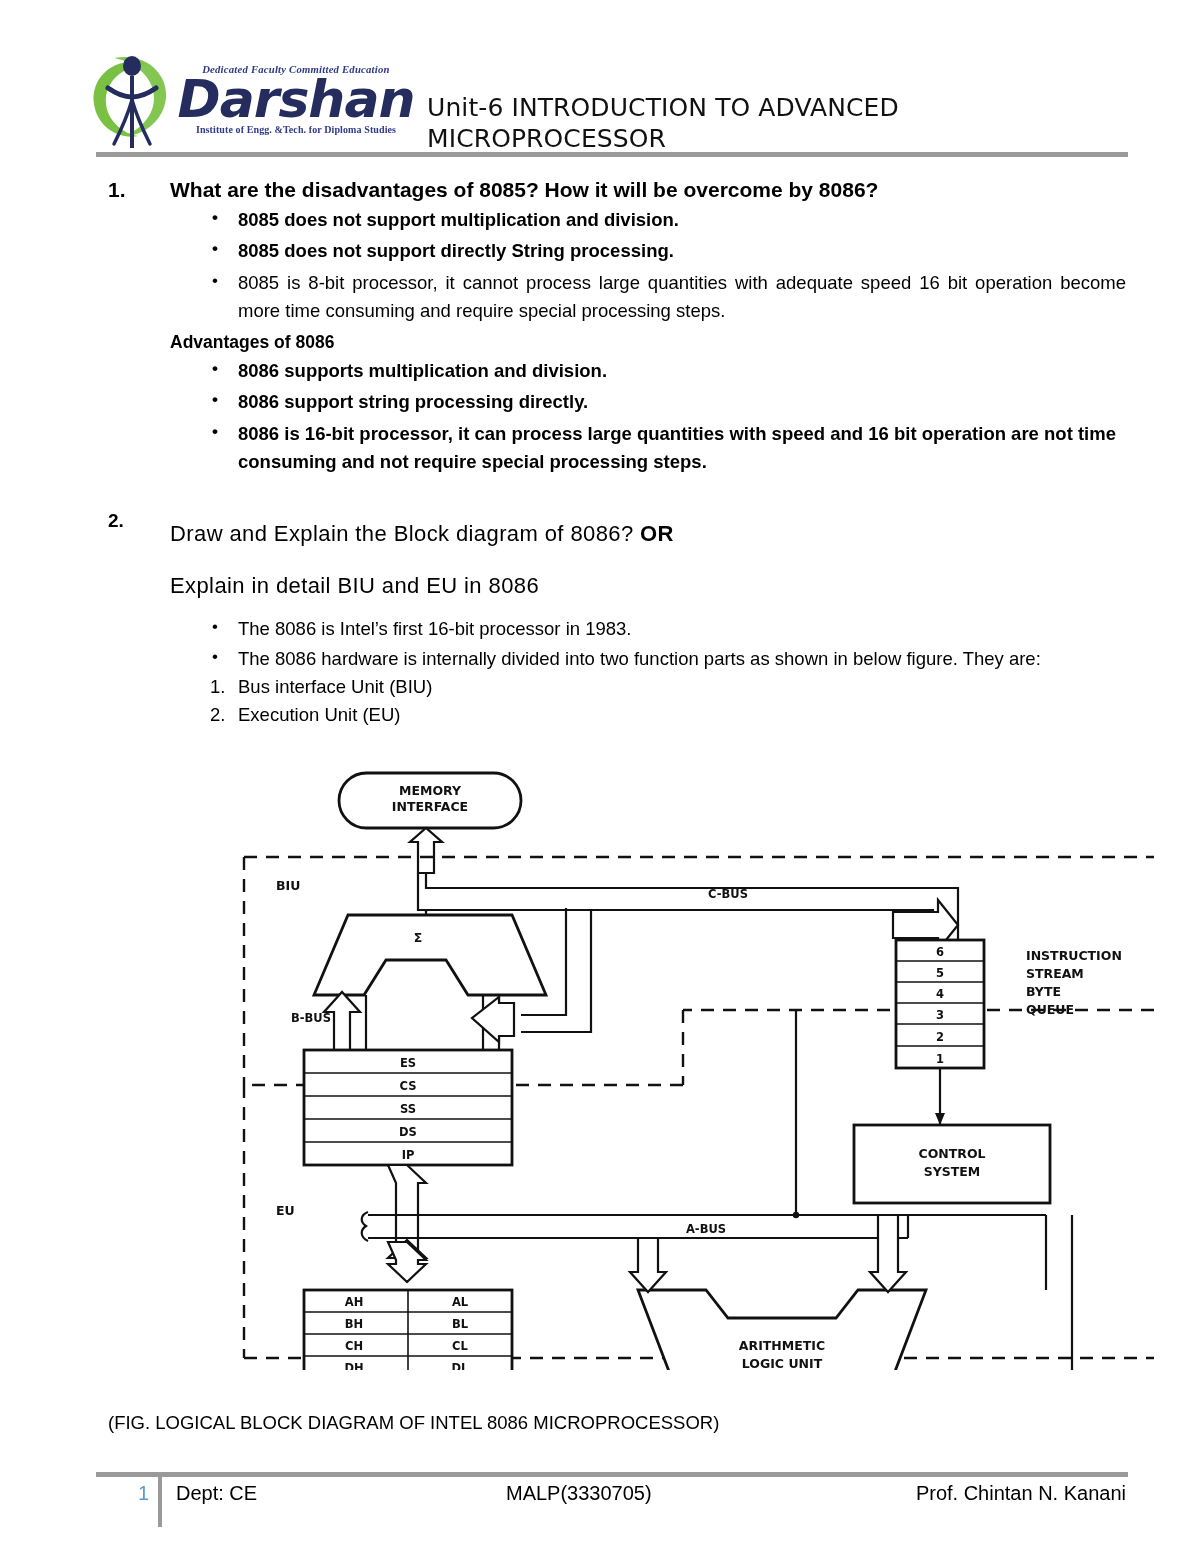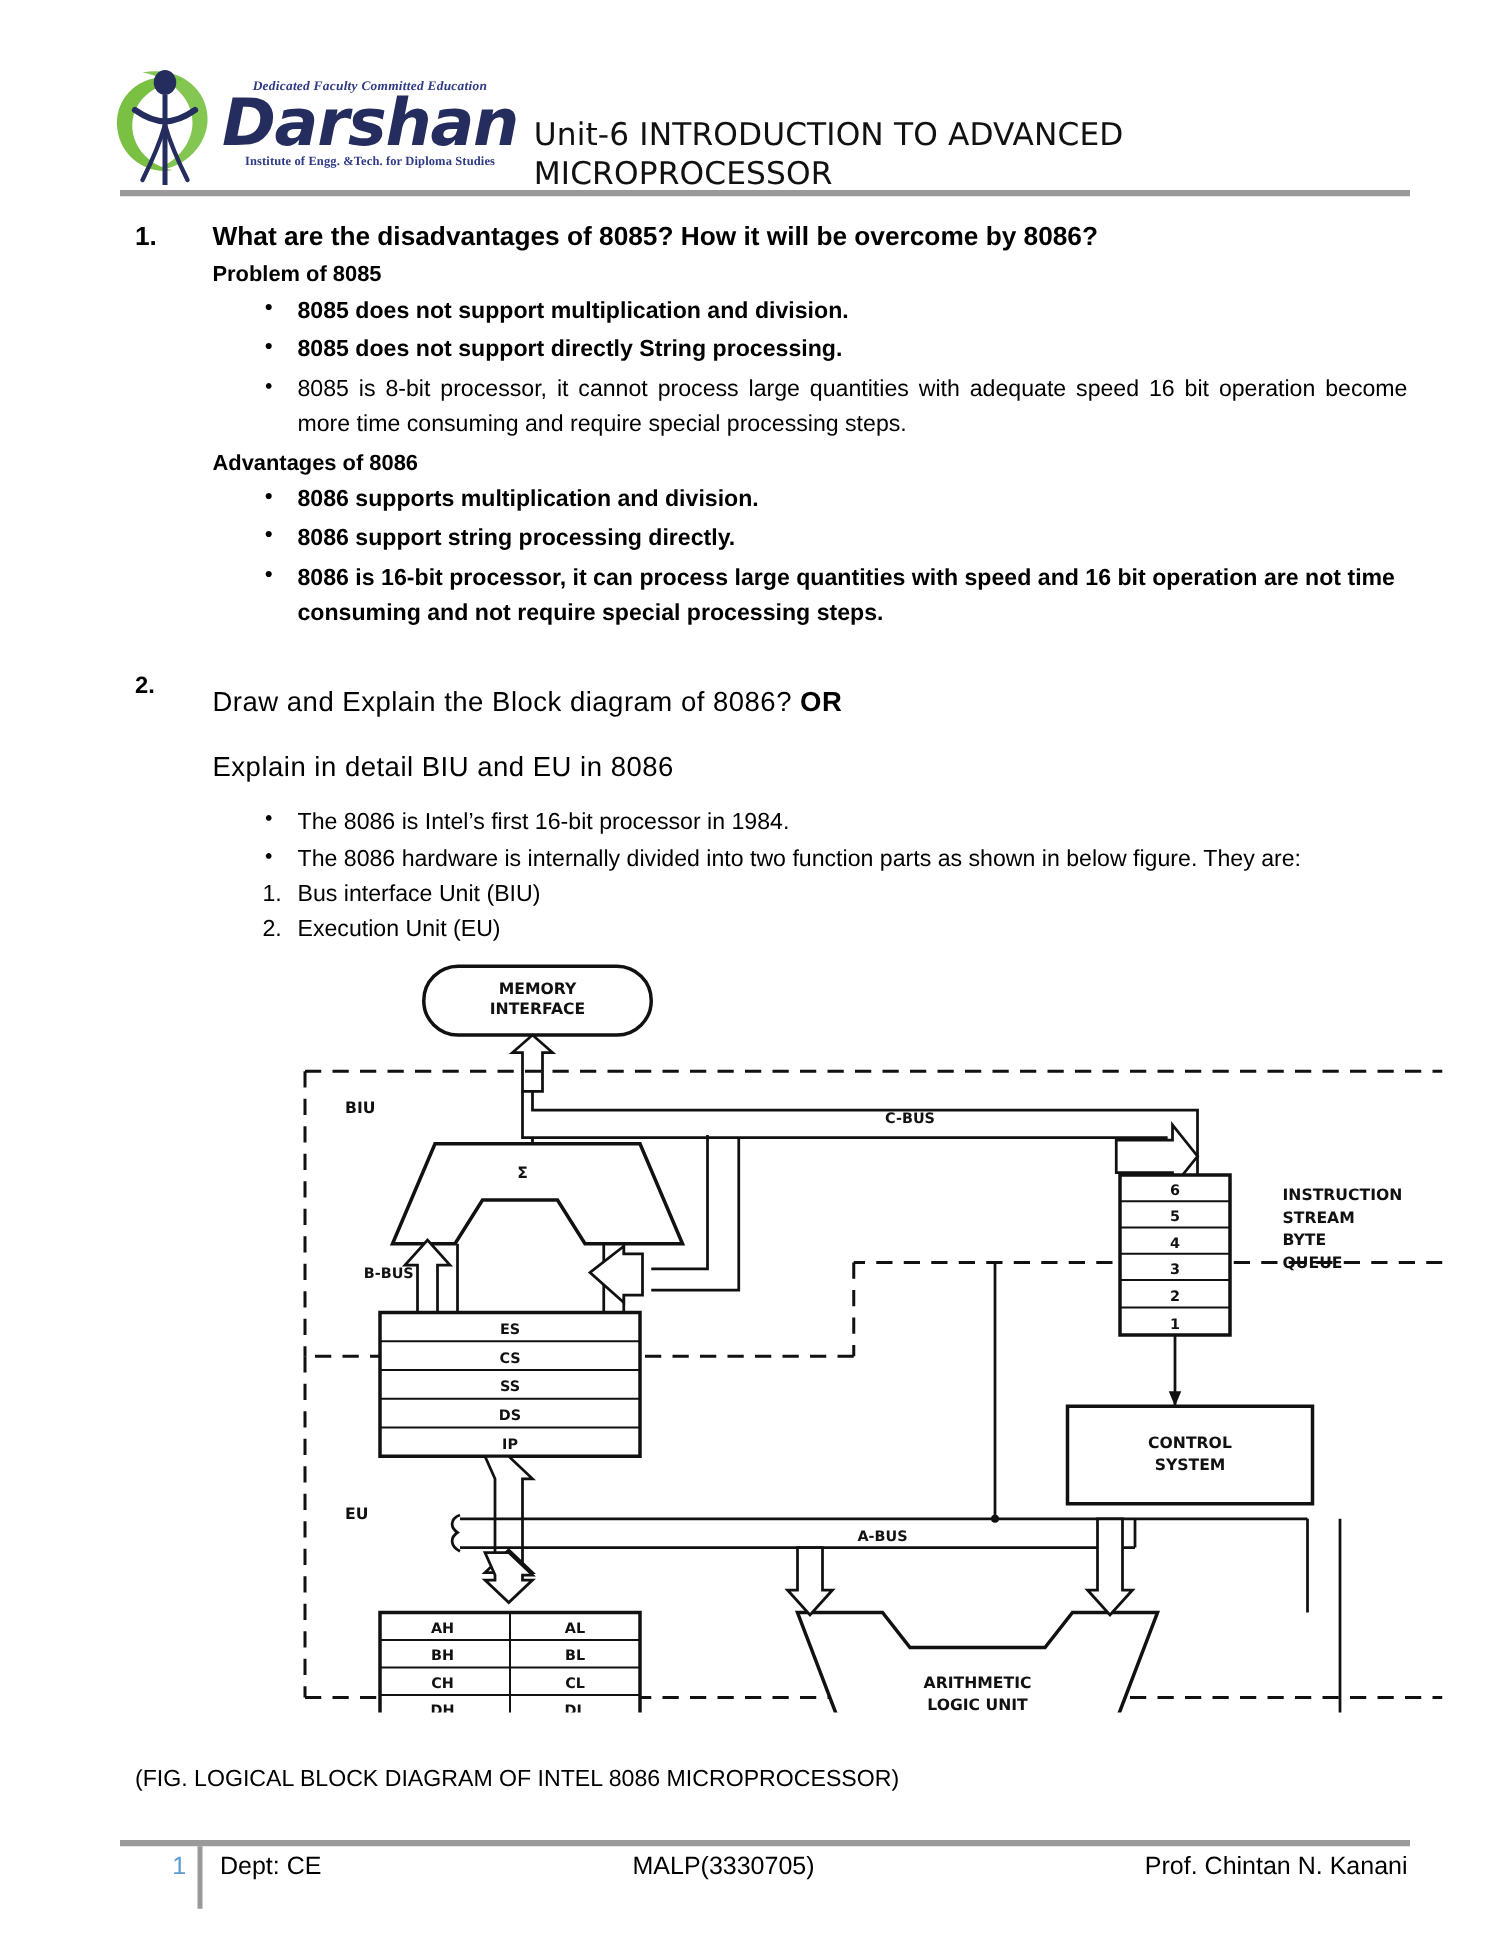--- a/index.html
+++ b/index.html
@@ -281,41 +281,40 @@
 </div>
 <div class="header-rule"></div>
 
 <div class="content">
 
   <div class="q-row">
     <div class="q-num">1.</div>
     <div class="q-text">What are the disadvantages of 8085? How it will be overcome by 8086?</div>
   </div>
 
-  <div class="subhead">Problem of 8085</div>
   <ul class="bullets">
     <li class="nojust">8085 does not support multiplication and division.</li>
     <li class="nojust">8085 does not support directly String processing.</li>
     <li>8085 is 8-bit processor, it cannot process large quantities with adequate speed 16 bit operation become more time consuming and require special processing steps.</li>
   </ul>
 
   <div class="subhead">Advantages of 8086</div>
   <ul class="bullets">
     <li class="nojust">8086 supports multiplication and division.</li>
     <li class="nojust">8086 support string processing directly.</li>
     <li class="nojust">8086 is 16-bit processor, it can process large quantities with speed and 16 bit operation are not time consuming and not require special processing steps.</li>
   </ul>
 
   <div class="q2-block">
     <div class="q2-num">2.</div>
     <div class="q2-line1"><span>Draw and Explain the Block diagram of 8086? </span><b>OR</b></div>
     <div class="q2-line2">Explain in detail BIU and EU in 8086</div>
 
     <ul class="bullets2">
-      <li>The 8086 is Intel’s first 16-bit processor in 1984.</li>
+      <li>The 8086 is Intel’s first 16-bit processor in 1983.</li>
       <li>The 8086 hardware is internally divided into two function parts as shown in below figure. They are:</li>
     </ul>
     <ol class="sublist">
       <li><span class="num">1.</span><span>Bus interface Unit (BIU)</span></li>
       <li><span class="num">2.</span><span>Execution Unit (EU)</span></li>
     </ol>
   </div>
 </div>
 
 <div class="figure-wrap">

